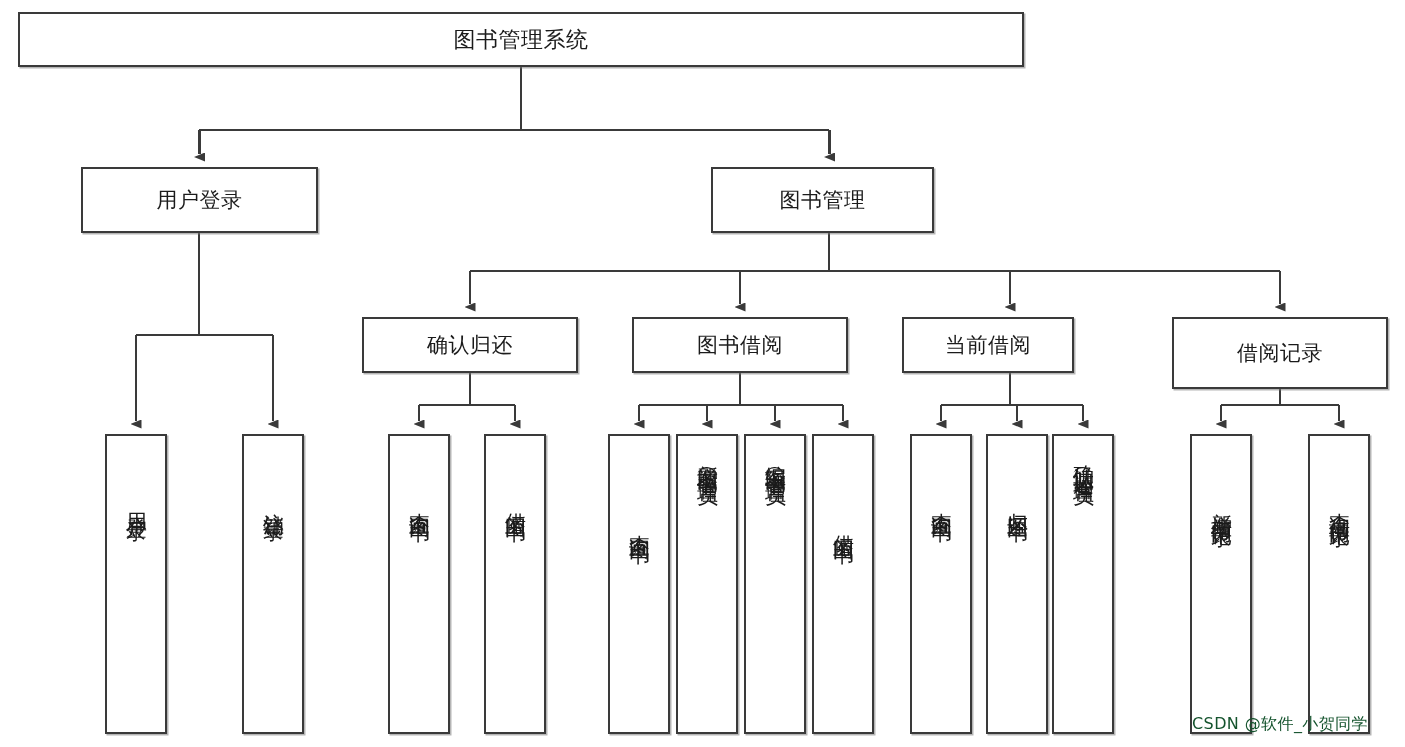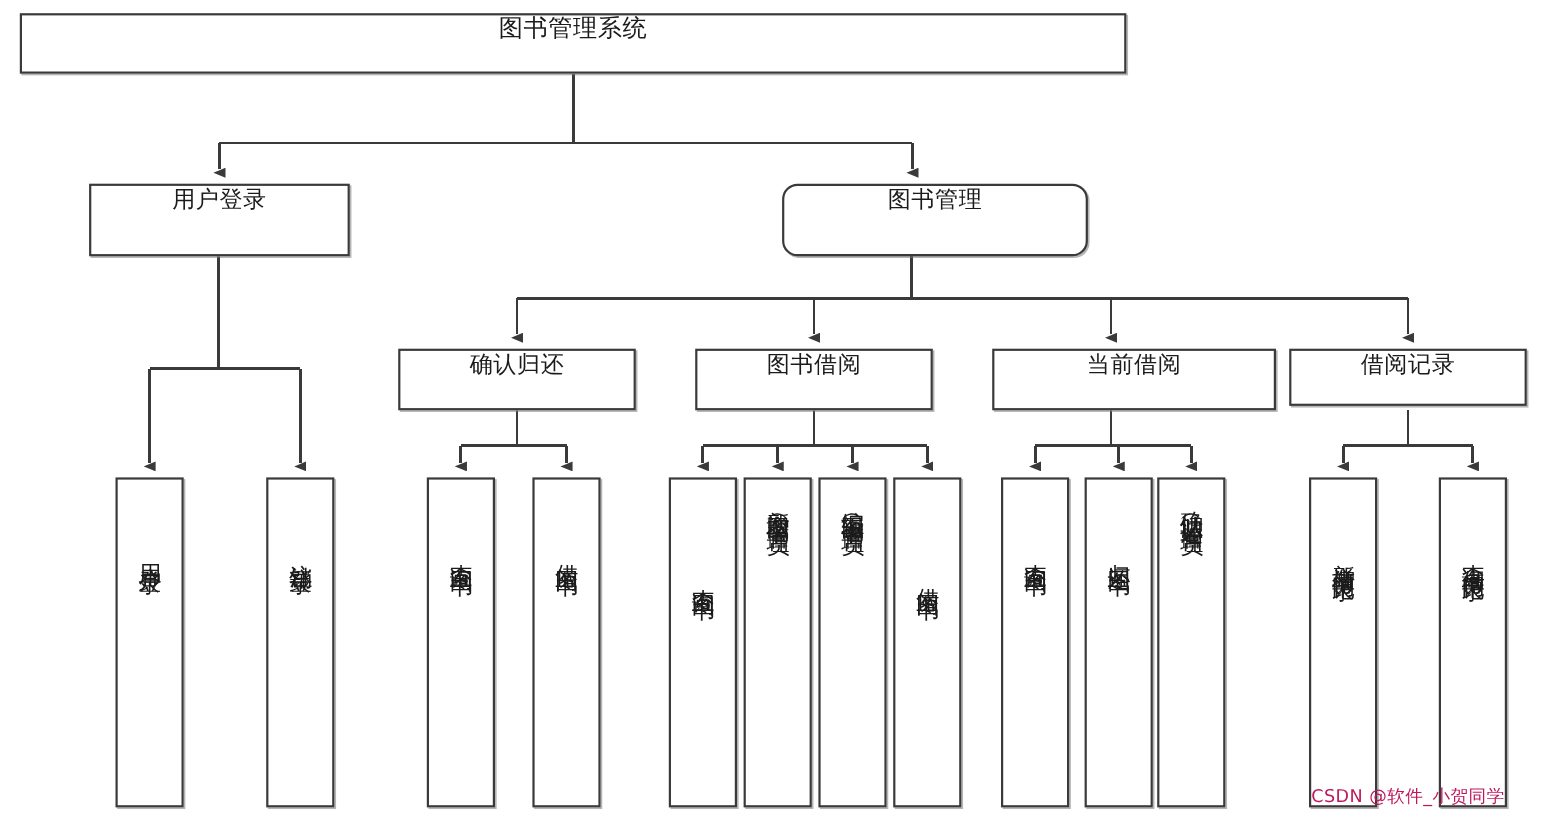--- a/index.html
+++ b/index.html
@@ -25,20 +25,21 @@
     height: 747px;
     pointer-events: none;
   }
   .node {
     position: absolute;
     box-sizing: border-box;
     background: #ffffff;
     border: 2px solid #3a3a3a;
     box-shadow: 1.5px 1.5px 0 0 rgba(120,120,120,0.55);
     display: flex;
+    align-items: center;
     justify-content: center;
   }
   .node-label {
     color: #1b1b1b;
     font-size: 21px;
     line-height: 1.18;
     letter-spacing: 0.5px;
     white-space: nowrap;
     text-align: center;
   }
@@ -65,21 +66,21 @@
   }
   .node.vertical.top .node-label {
     margin-top: 0px;
   }
   .node.root .node-label {
     font-size: 22px;
   }
   #watermark {
     position: absolute;
     font-size: 16px;
-    color: #be185d;
+    color: #14532d;
     white-space: nowrap;
     letter-spacing: 0.4px;
   }
 </style>
 </head>
 <body>
 
 <div id="canvas">
 
   <svg id="wires" viewBox="0 0 1405 747" width="1405" height="747" xmlns="http://www.w3.org/2000/svg" aria-hidden="true">
@@ -125,33 +126,33 @@
       </g>
   </svg>
 
   <div id="nodes-layer">
       <div class="node horizontal root" style="left: 18px; top: 12px; width: 1006px; height: 55px;">
         <span class="node-label">图书管理系统</span>
       </div>
       <div class="node horizontal" style="left: 81px; top: 167px; width: 237px; height: 66px;">
         <span class="node-label">用户登录</span>
       </div>
-      <div class="node horizontal" style="left: 711px; top: 167px; width: 278px; height: 66px; border-radius: 14px;">
+      <div class="node horizontal" style="left: 711px; top: 167px; width: 223px; height: 66px;">
         <span class="node-label">图书管理</span>
       </div>
       <div class="node horizontal" style="left: 362px; top: 317px; width: 216px; height: 56px;">
         <span class="node-label">确认归还</span>
       </div>
       <div class="node horizontal" style="left: 632px; top: 317px; width: 216px; height: 56px; font-family: Liberation Serif, serif;">
         <span class="node-label">图书借阅</span>
       </div>
-      <div class="node horizontal" style="left: 902px; top: 317px; width: 258px; height: 56px;">
+      <div class="node horizontal" style="left: 902px; top: 317px; width: 172px; height: 56px;">
         <span class="node-label">当前借阅</span>
       </div>
-      <div class="node horizontal" style="left: 1172px; top: 317px; width: 216px; height: 52px;">
+      <div class="node horizontal" style="left: 1172px; top: 317px; width: 216px; height: 72px;">
         <span class="node-label">借阅记录</span>
       </div>
       <div class="node vertical mid" style="left: 105px; top: 434px; width: 62px; height: 300px;">
         <span class="node-label">用户登录</span>
       </div>
       <div class="node vertical mid" style="left: 242px; top: 434px; width: 62px; height: 300px;">
         <span class="node-label">注销登录</span>
       </div>
       <div class="node vertical mid" style="left: 388px; top: 434px; width: 62px; height: 300px;">
         <span class="node-label">查询图书</span>

